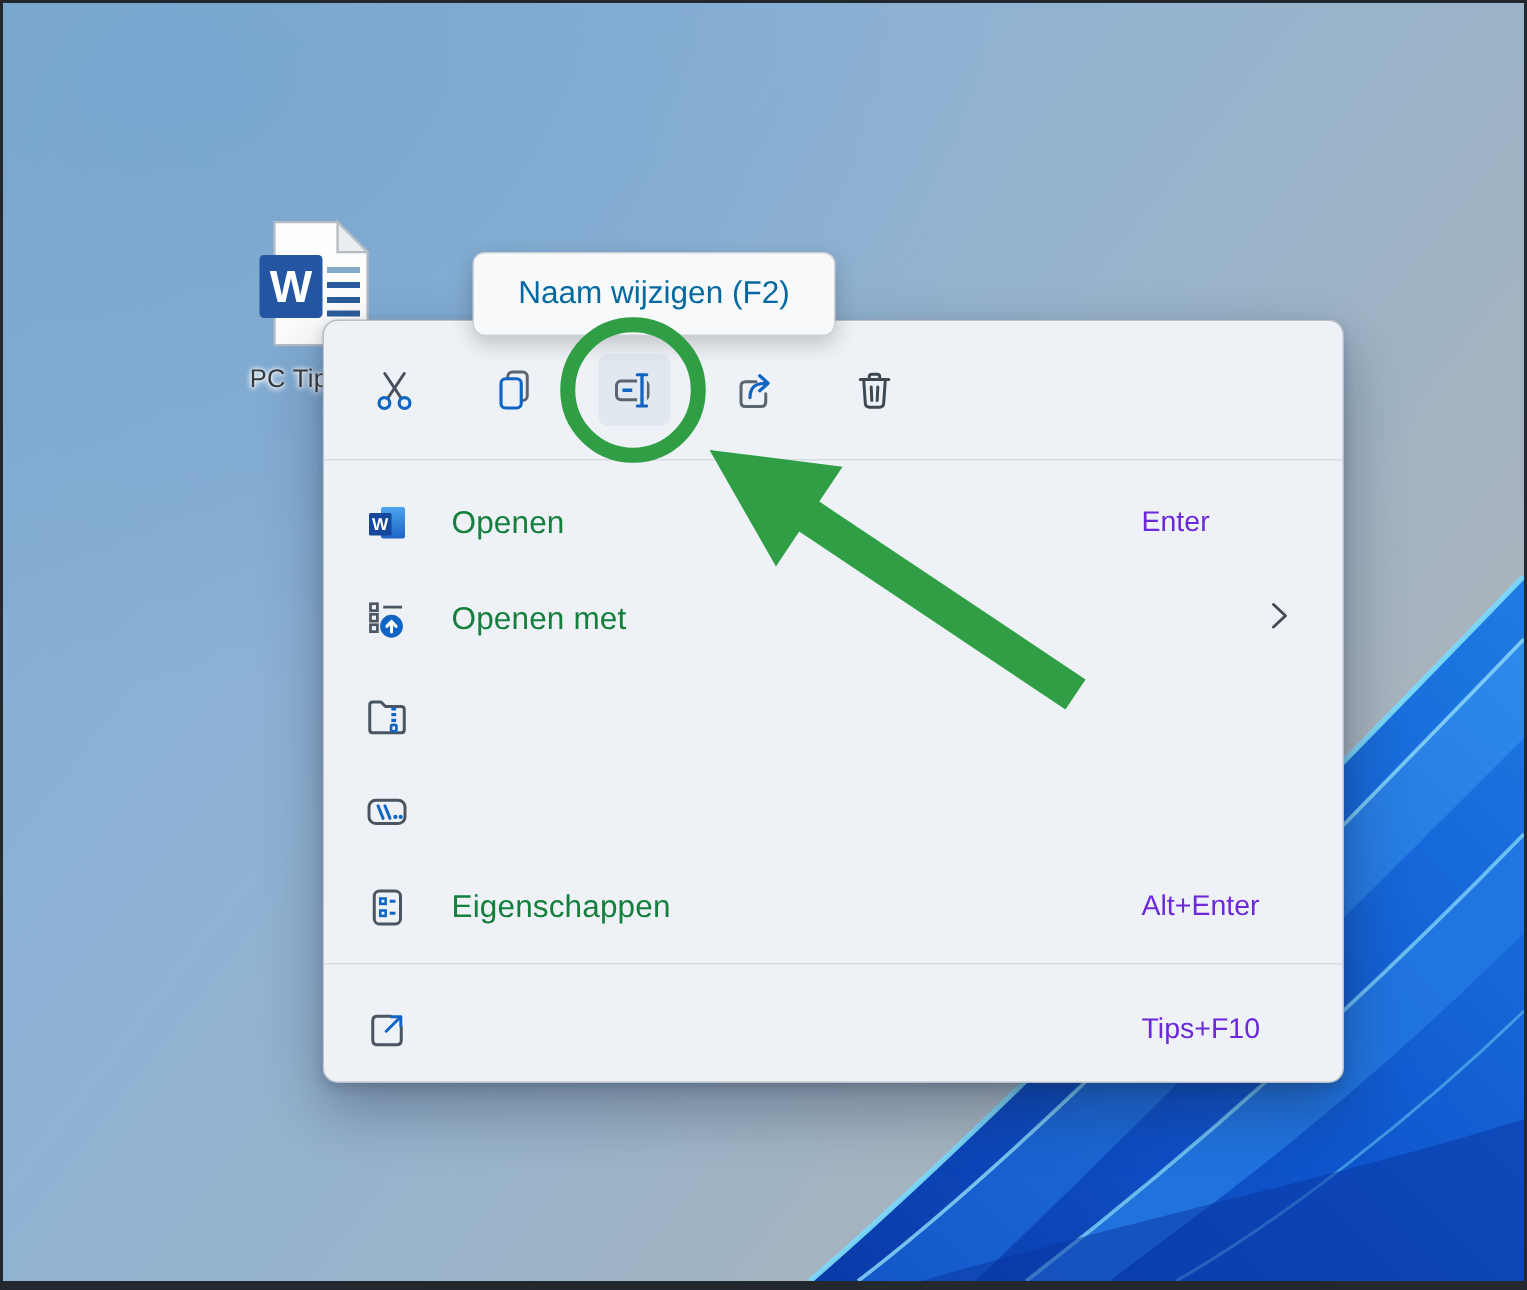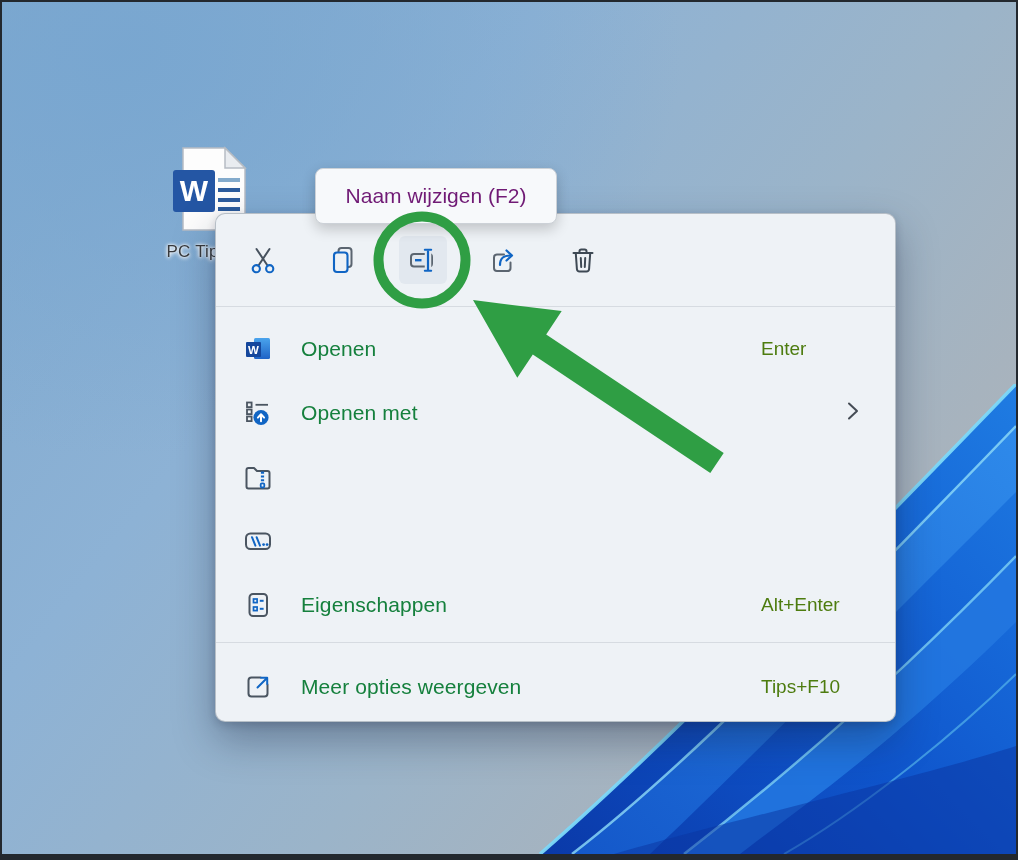--- a/index.html
+++ b/index.html
@@ -23,29 +23,29 @@
   .toolbar{position:relative;height:92px;}
   .tool-btn{position:absolute;top:22px;width:48px;height:48px;border-radius:6px;
     display:flex;align-items:center;justify-content:center;cursor:default;}
   .tool-btn.highlight{background:#e2e8ef;}
   .divider{height:1px;background:#d6dbe1;}
   .menu-list{padding-top:10px;}
   .menu-item{position:relative;height:64px;display:flex;align-items:center;padding-left:28px;}
   .mi-icon{width:28px;height:28px;margin-right:29px;flex:0 0 28px;display:flex;align-items:center;justify-content:center;}
   .mi-label{font-size:21px;color:#15803d;letter-spacing:.1px;}
   .mi-shortcut{position:absolute;left:545px;top:50%;transform:translateY(-50%);
-    font-size:19px;color:#4d7c0f;}
+    font-size:19px;color:#6d28d9;}
   .mi-chevron{position:absolute;left:628px;top:50%;transform:translateY(-50%);}
   .divider2{height:1px;background:#d6dbe1;margin:5px 0 12px 0;}
 
   
   .tooltip{position:absolute;left:313px;top:166px;width:240px;height:54px;z-index:30;
     background:#f7f9fb;border:1px solid #ccd1d7;border-radius:8px;
     box-shadow:0 5px 14px rgba(0,0,0,.2);
-    display:flex;align-items:center;justify-content:center;font-size:21px;color:#701a75;}
+    display:flex;align-items:center;justify-content:center;font-size:21px;color:#0369a1;}
 
   
   .annotation{position:absolute;left:0;top:0;width:1014px;height:852px;z-index:40;pointer-events:none;}
 </style>
 </head>
 <body>
 
 <div class="frame">
 <div class="desktop">
 
@@ -209,21 +209,20 @@
       <div class="divider2"></div>
 
       <div class="menu-item">
         <span class="mi-icon">
           <svg width="28" height="28" viewBox="0 0 28 28">
             <path d="M16.5 4.5 H7.5 Q4.5 4.5 4.5 7.5 V20.5 Q4.5 23.5 7.5 23.5 H20.5 Q23.5 23.5 23.5 20.5 V11.5" stroke="#4a5561" stroke-width="2" fill="none" stroke-linecap="round"></path>
             <line x1="13.5" y1="14.5" x2="23" y2="5" stroke="#1065c4" stroke-width="2" stroke-linecap="round"></line>
             <polyline points="17,4.8 23.2,4.8 23.2,11" stroke="#1065c4" stroke-width="2" fill="none" stroke-linecap="round" stroke-linejoin="round"></polyline>
           </svg>
         </span>
-        <span class="mi-label">Meer opties weergeven</span>
         <span class="mi-shortcut">Tips+F10</span>
       </div>
 
     </div>
   </div>
 
   <div class="tooltip">
     <span>Naam wijzigen (F2)</span>
   </div>
 

